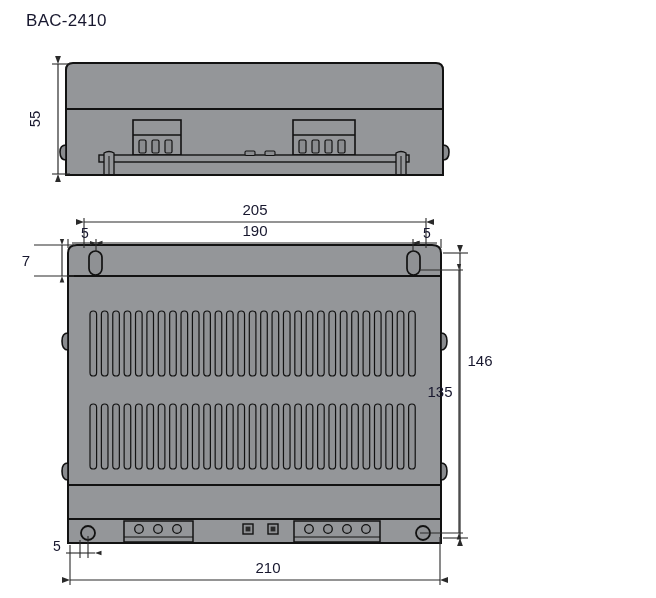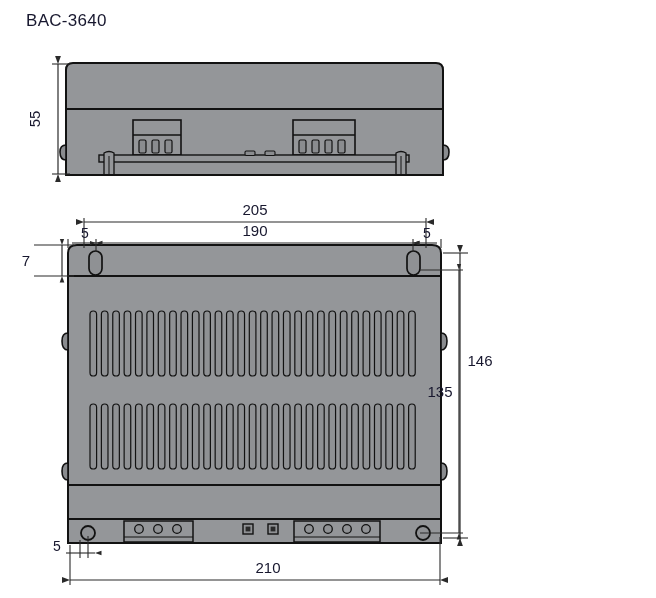--- a/index.html
+++ b/index.html
@@ -29,21 +29,21 @@
   }
   .dim-text-sm{
     font-family:"Liberation Sans", sans-serif;
     font-size:14px;
     fill:#17172e;
   }
 </style>
 </head>
 <body>
 
-<div id="page-title">BAC-3640</div>
+<div id="page-title">BAC-2410</div>
 
 <svg id="drawing" width="656" height="598" viewBox="0 0 656 598">
 
   <defs>
     <marker id="arrStart" markerWidth="9" markerHeight="7" refX="8" refY="3.5" orient="auto" markerUnits="userSpaceOnUse">
       <path d="M8,3.5 L0,0.6 L0,6.4 Z" fill="#2a2a2a"></path>
     </marker>
     <marker id="arrEnd" markerWidth="9" markerHeight="7" refX="1" refY="3.5" orient="auto" markerUnits="userSpaceOnUse">
       <path d="M1,3.5 L9,0.6 L9,6.4 Z" fill="#2a2a2a"></path>
     </marker>

